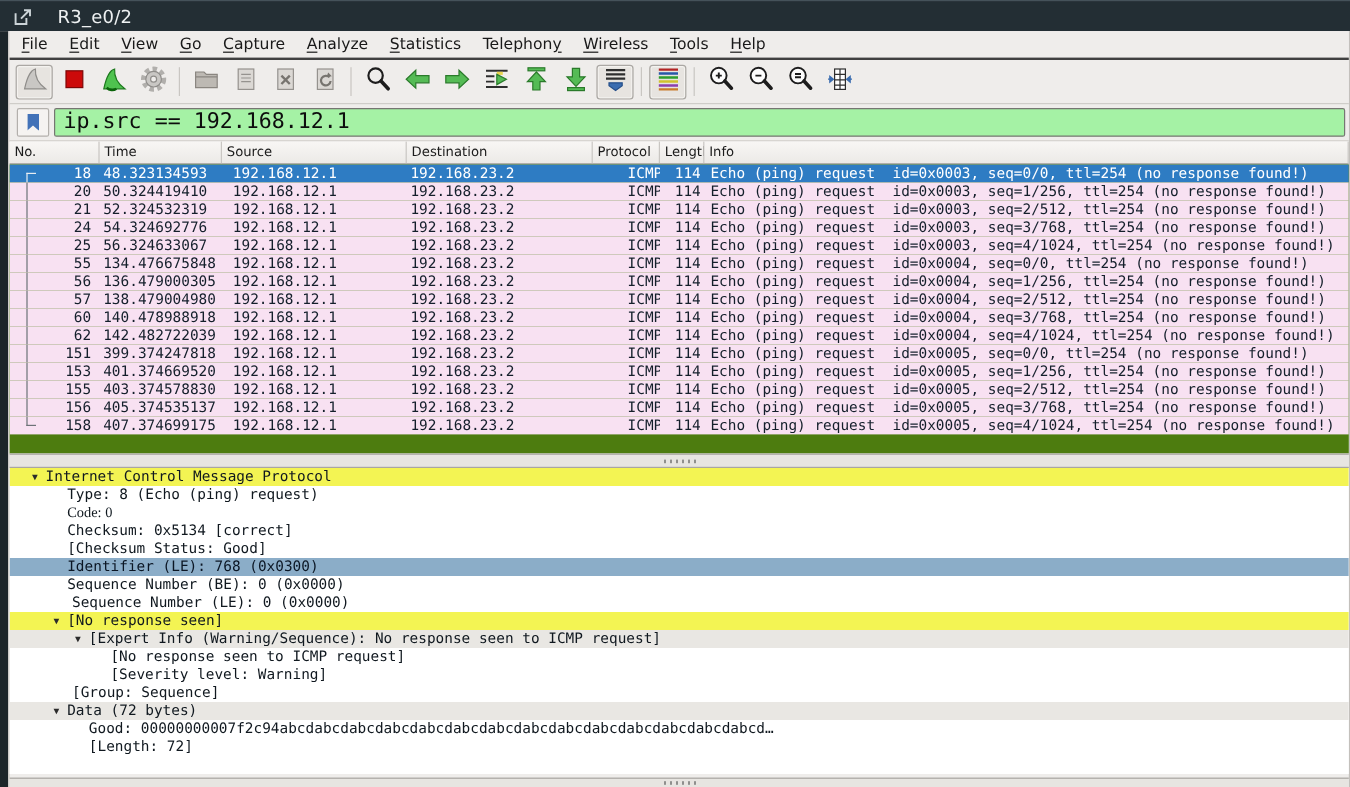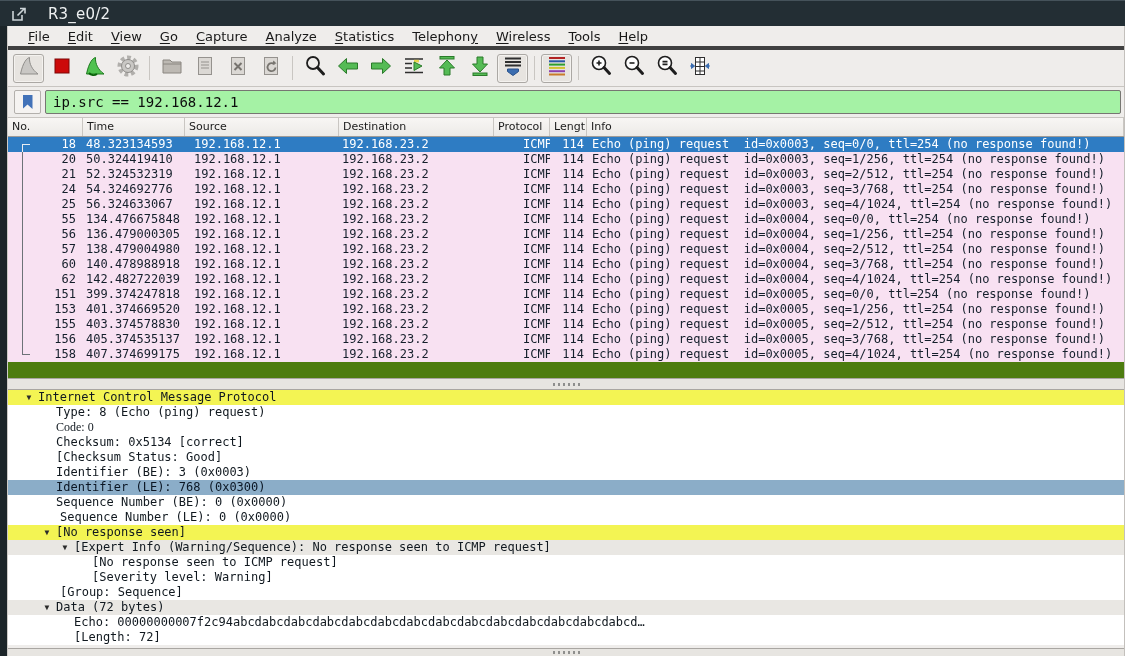--- a/index.html
+++ b/index.html
@@ -13,43 +13,43 @@
               border-top:1px solid #45525a; }
   .tb-icon { margin-left:11px; width:16px; height:16px; display:inline-flex; }
   .tb-title { color:#eef1f2; font-size:15px; margin-left:21px; letter-spacing:.2px; }
 
   .main { flex:1; display:flex; min-height:0; }
   .leftstrip { flex:0 0 7px; background:#1c2529; }
   .app { flex:1; display:flex; flex-direction:column; min-width:0; background:var(--chrome_bg);
          border-left:1px solid #cdcac6; border-right:1px solid #c3c0bc; }
 
   
-  .menubar { height:24px; flex:0 0 24px; display:flex; align-items:center; padding-left:11px;
-             border-bottom:4px solid #404040; background:var(--chrome_bg); }
+  .menubar { height:24px; flex:0 0 24px; display:flex; align-items:center; padding-left:1px;
+             border-bottom:2px solid #404040; background:var(--chrome_bg); }
   .menu-item { font-size:13px; color:#191919; padding:3px 9px; cursor:default; }
   .menu-item u { text-decoration:underline; text-underline-offset:2px; }
 
   
   .toolbar { height:37px; flex:0 0 37px; display:flex; align-items:center; padding-left:5px; gap:2px;
              border-bottom:1px solid #c8c5c1; background:var(--chrome_bg); }
   .tbtn { width:31px; height:29px; display:flex; align-items:center; justify-content:center;
           border:1px solid transparent; border-radius:3px; background:transparent; }
   .tbtn.framed { border-color:#aba8a4; background:#e7e4e0; box-shadow:inset 0 0 0 1px #f4f2ef; }
   .tsep { width:1px; height:24px; background:#c9c6c2; margin:0 4px; }
 
   
   .filterbar { height:31px; flex:0 0 31px; display:flex; align-items:center; padding:0 3px 0 6px; gap:4px;
                border-bottom:1px solid #c8c5c1; background:var(--chrome_bg); }
   .bookmark-btn { width:27px; height:24px; border:1px solid #b3b0ac; border-radius:2px; background:#f5f3f1;
                   display:flex; align-items:center; justify-content:center; }
   .bookmark { width:10px; height:14px; background:#4272b8;
               clip-path:polygon(0 0,100% 0,100% 100%,50% 68%,0 100%); }
   .filter-input { flex:1; height:24px; line-height:22px; border:1px solid #767672; border-radius:2px;
                   background:var(--filter_valid_bg); color:#0d0d0d; font-family:"DejaVu Sans Mono",monospace;
-                  font-size:14px; padding-left:7px; white-space:pre; }
+                  font-size:18px; padding-left:7px; white-space:pre; }
 
   
   .plist { flex:0 0 260px; display:flex; flex-direction:column; background:#fff; min-width:0; }
   .phead { height:19px; flex:0 0 19px; display:grid; grid-template-columns:75px 102px 154px 155px 56px 37px 1fr;
            background:linear-gradient(#f8f6f4,#eceae7); border-bottom:1px solid #9e9b97; }
   .phcell { font-size:11px; color:#1b1b1b; border-right:1px solid #c9c6c2; padding:2px 0 0 4px;
             overflow:hidden; white-space:nowrap; }
   .prows { flex:1; background:#4d7c0f; overflow:hidden; }
   .prow { display:grid; grid-template-columns:75px 102px 154px 155px 56px 37px 1fr; height:15px;
           background:var(--row_bg); color:var(--row_fg);
@@ -283,31 +283,30 @@
       </div>
       <div class="splitter">
           <span class="grip"></span>
         </div>
       <div class="detail">
           <div class="drow bg-yellow" style="padding-left: 12px;"><span class="arrow">▼</span><span>Internet Control Message Protocol</span></div>
           <div class="drow" style="padding-left: 48px;"><span>Type: 8 (Echo (ping) request)</span></div>
           <div class="drow" style="padding-left: 48px; font-family: Liberation Serif, serif;"><span>Code: 0</span></div>
           <div class="drow" style="padding-left: 48px;"><span>Checksum: 0x5134 [correct]</span></div>
           <div class="drow" style="padding-left: 48px;"><span>[Checksum Status: Good]</span></div>
-          <div class="drow" style="padding-left: 48px;"><span>Identifier (BE): 3 (0x0003)</span></div>
           <div class="drow bg-selected" style="padding-left: 48px;"><span>Identifier (LE): 768 (0x0300)</span></div>
           <div class="drow" style="padding-left: 48px;"><span>Sequence Number (BE): 0 (0x0000)</span></div>
           <div class="drow" style="padding-left: 52px;"><span>Sequence Number (LE): 0 (0x0000)</span></div>
           <div class="drow bg-yellow" style="padding-left: 30px;"><span class="arrow">▼</span><span>[No response seen]</span></div>
           <div class="drow bg-gray" style="padding-left: 48px;"><span class="arrow">▼</span><span>[Expert Info (Warning/Sequence): No response seen to ICMP request]</span></div>
           <div class="drow" style="padding-left: 84px;"><span>[No response seen to ICMP request]</span></div>
           <div class="drow" style="padding-left: 84px;"><span>[Severity level: Warning]</span></div>
           <div class="drow" style="padding-left: 52px;"><span>[Group: Sequence]</span></div>
           <div class="drow bg-gray" style="padding-left: 30px;"><span class="arrow">▼</span><span>Data (72 bytes)</span></div>
-          <div class="drow" style="padding-left: 66px;"><span>Echo: 00000000007f2c94abcdabcdabcdabcdabcdabcdabcdabcdabcdabcdabcdabcdabcdabcd…</span></div>
+          <div class="drow" style="padding-left: 66px;"><span>Good: 00000000007f2c94abcdabcdabcdabcdabcdabcdabcdabcdabcdabcdabcdabcdabcdabcd…</span></div>
           <div class="drow" style="padding-left: 66px;"><span>[Length: 72]</span></div>
         </div>
       <div class="splitter bottom">
           <span class="grip"></span>
         </div>
     </div>
   </div>
 </div>
 
 </body></html>

